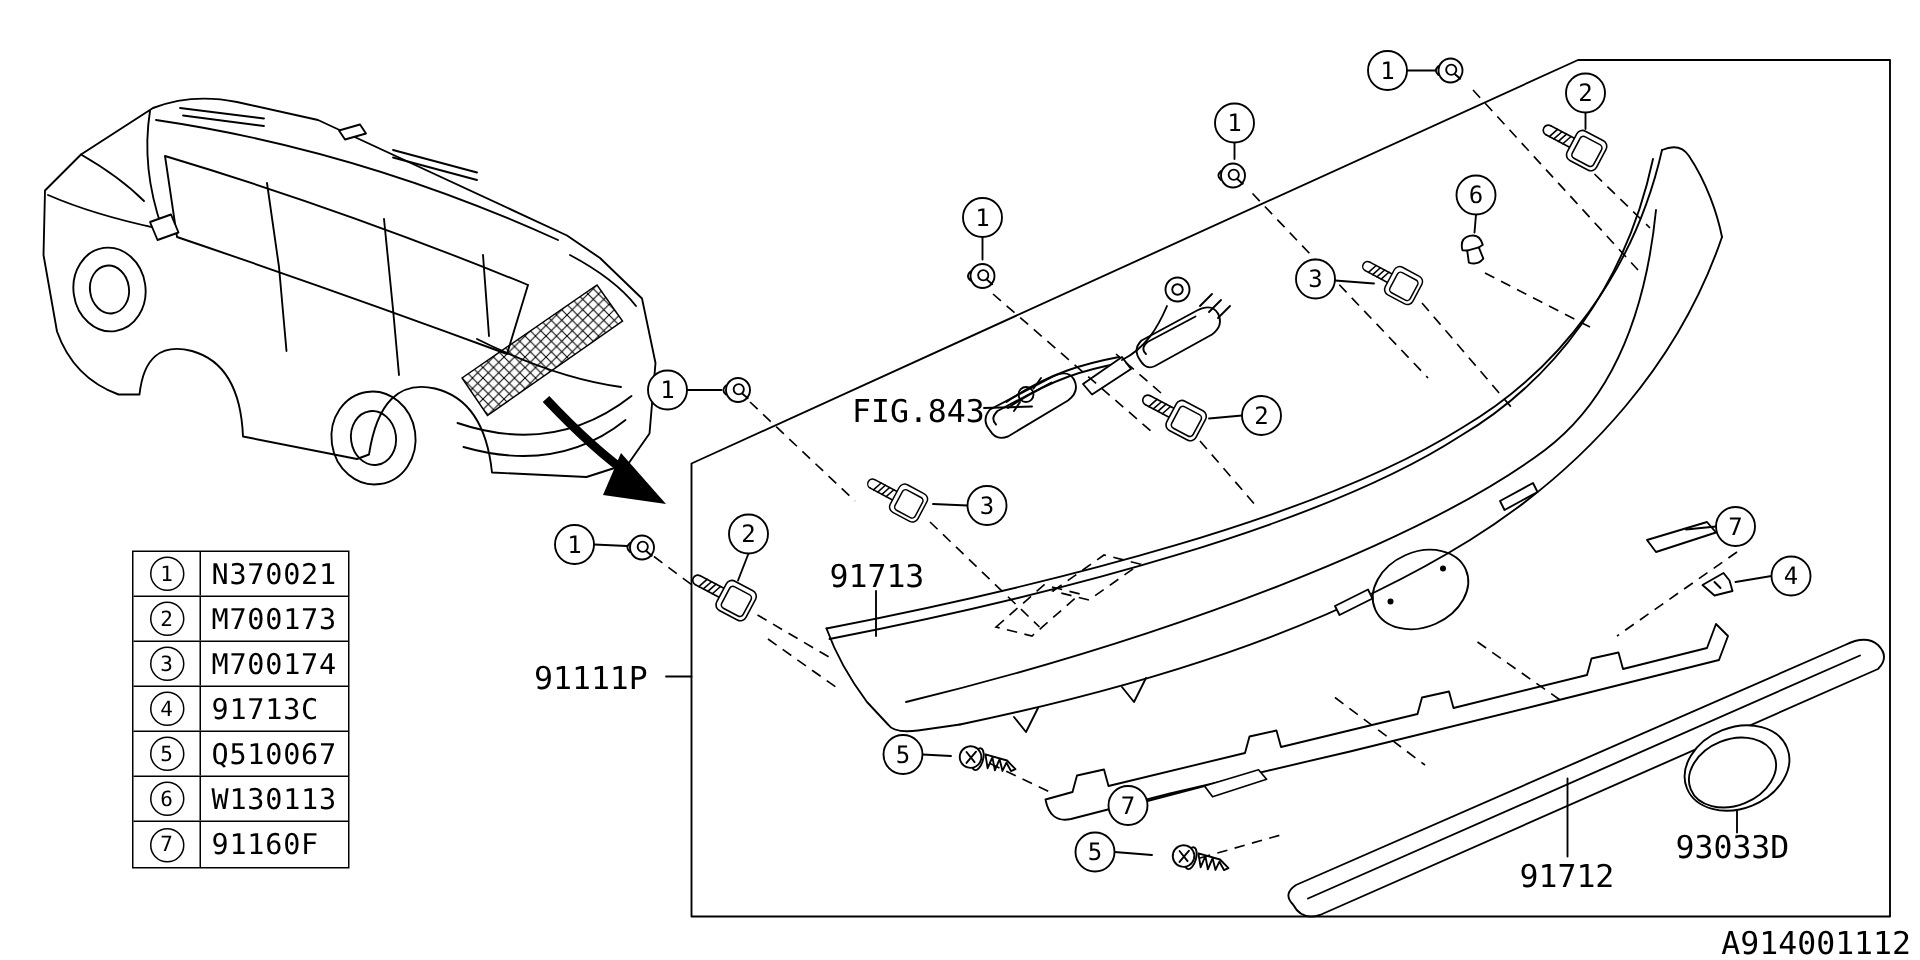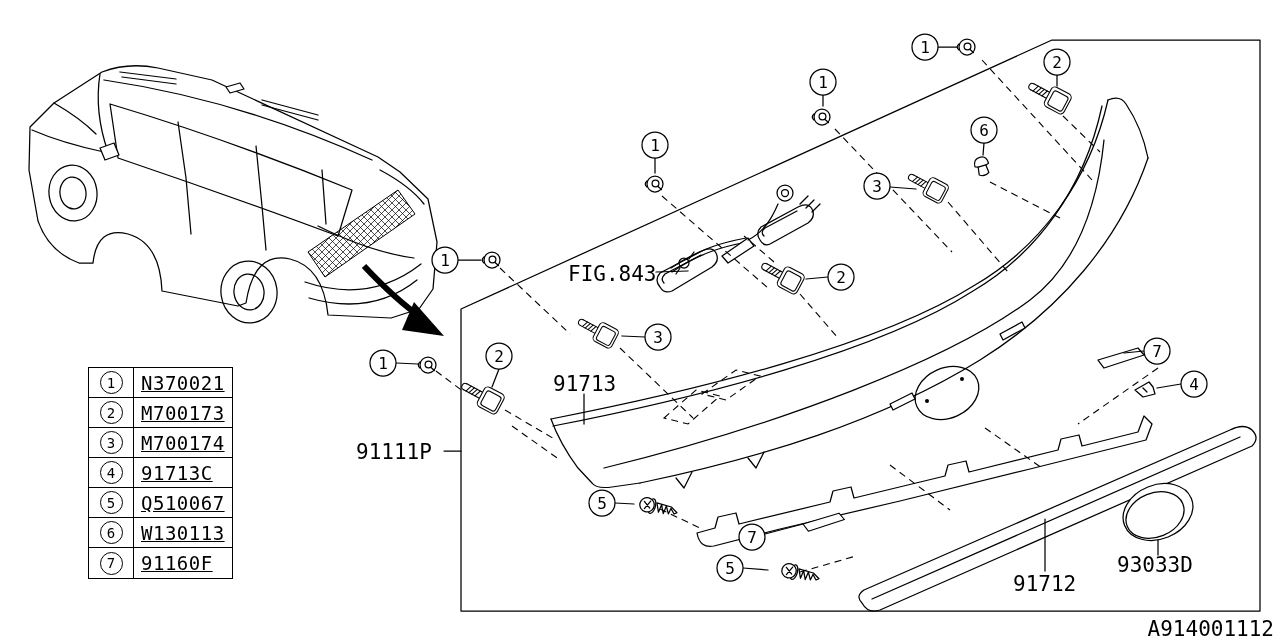--- a/index.html
+++ b/index.html
@@ -12,21 +12,21 @@
   .cad{font:21px "DejaVu Sans Mono",monospace;fill:#000;}
   .cnum{font:16px "DejaVu Sans Mono",monospace;fill:#000;text-anchor:middle;}
   .blackfill{fill:#000;stroke:none;}
   
   .ptable{position:absolute;left:88px;top:367px;width:145px;border:1.5px solid #000;box-sizing:border-box;background:#fff;}
   .prow{display:flex;height:30px;border-bottom:1.5px solid #000;box-sizing:border-box;}
   .prow:last-child{border-bottom:none;}
   .pcell-ref{width:45px;border-right:1.5px solid #000;display:flex;align-items:center;justify-content:center;box-sizing:border-box;}
   .circ{display:inline-flex;width:21px;height:21px;border:1.4px solid #000;border-radius:50%;
         align-items:center;justify-content:center;font-size:14px;line-height:1;}
-  .pcell-code{flex:1;display:flex;align-items:center;padding-left:7px;font-size:19px;letter-spacing:.5px;text-decoration:underline;}
+  .pcell-code{flex:1;display:flex;align-items:center;padding-left:7px;font-size:19px;letter-spacing:.5px;}
 </style>
 </head>
 <body>
 
 <div class="page">
 
 <svg class="art" viewBox="0 0 1280 640">
   <defs>
     <pattern id="xh" width="7" height="7" patternUnits="userSpaceOnUse">
       <path d="M0,0 L7,7 M7,0 L0,7" stroke="#000" stroke-width="0.7"></path>

